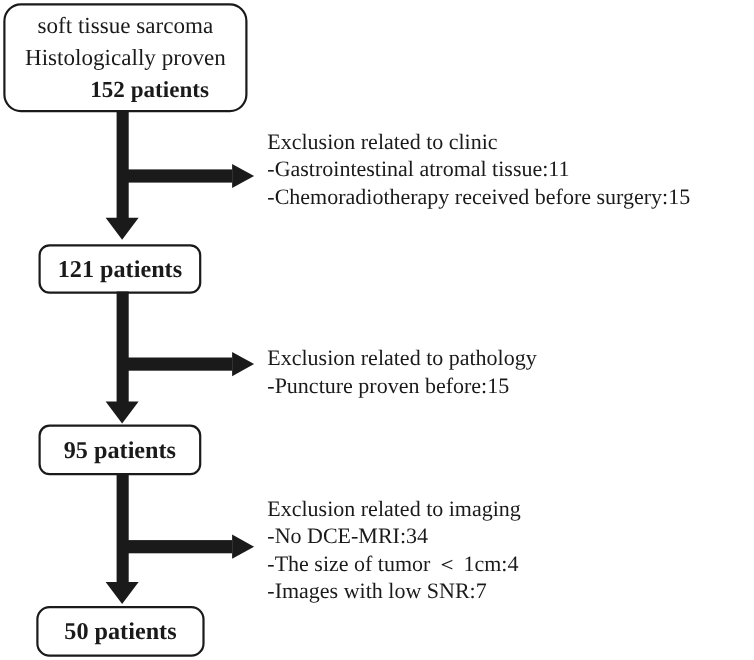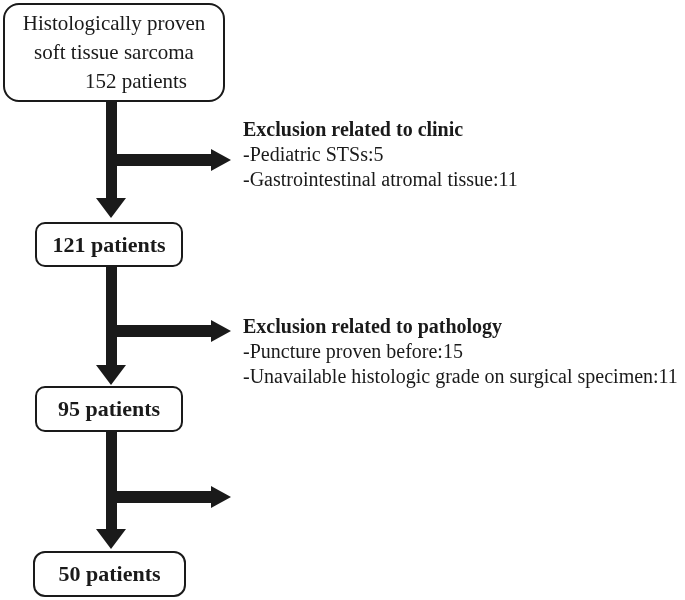--- a/index.html
+++ b/index.html
@@ -18,21 +18,21 @@
     background: var(--paper);
     border: 2.5px solid var(--ink);
     display: flex;
     flex-direction: column;
     align-items: center;
     justify-content: center;
     text-align: center;
     box-sizing: border-box;
   }
   .box-start { left: 3px; top: 3px; width: 222px; height: 99px; border-radius: 16px; font-size: 21px; line-height: 29px; }
-  .box-start .count { font-weight: normal; margin-left: 44px; }
+  .box-start .count { font-weight: bold; margin-left: 44px; }
   .box-count { font-weight: bold; font-size: 22px; }
   .box-121 { left: 35px; top: 222px; width: 148px; height: 45px; border-radius: 10px; }
   .box-95  { left: 35px; top: 386px; width: 148px; height: 46px; border-radius: 10px; }
   .box-50  { left: 33px; top: 551px; width: 153px; height: 46px; border-radius: 12px; justify-content: center; }
 
   .stem { position: absolute; left: 106px; width: 11px; background: var(--ink); }
   .stem-1 { top: 101px; height: 99px; }
   .stem-2 { top: 265px; height: 101px; }
   .stem-3 { top: 430px; height: 100px; }
 
@@ -58,69 +58,74 @@
     border-left: 20px solid var(--ink);
   }
   .head-right-1 { top: 149px; }
   .head-right-2 { top: 320px; }
   .head-right-3 { top: 486px; }
 
   .exclusion {
     position: absolute; left: 243px; width: 440px;
     font-size: 20px; line-height: 25px; white-space: nowrap;
   }
-  .exclusion .title { font-weight: bold; }
+  .exclusion .title { font-weight: normal; }
   .ex-1 { top: 117px; }
   .ex-2 { top: 314px; }
   .ex-3 { top: 451px; }
 </style>
 </head>
 <body>
 
 <div id="canvas">
 
   <div class="box box-start">
+    <div>soft tissue sarcoma</div>
     <div>Histologically proven</div>
-    <div>soft tissue sarcoma</div>
     <div class="count">152 patients</div>
   </div>
 
   <div class="stem stem-1"></div>
   <div class="head-down head-down-1"></div>
   <div class="hbar hbar-1"></div>
   <div class="head-right head-right-1"></div>
 
   <div class="exclusion ex-1">
     <div class="title">Exclusion related to clinic</div>
-    <div>-Pediatric STSs:5</div>
     <div>-Gastrointestinal atromal tissue:11</div>
+    <div>-Chemoradiotherapy received before surgery:15</div>
   </div>
 
   <div class="box box-count box-121">
     <div>121 patients</div>
   </div>
 
   <div class="stem stem-2"></div>
   <div class="head-down head-down-2"></div>
   <div class="hbar hbar-2"></div>
   <div class="head-right head-right-2"></div>
 
   <div class="exclusion ex-2">
     <div class="title">Exclusion related to pathology</div>
     <div>-Puncture proven before:15</div>
-    <div>-Unavailable histologic grade on surgical specimen:11</div>
   </div>
 
   <div class="box box-count box-95">
     <div>95 patients</div>
   </div>
 
   <div class="stem stem-3"></div>
   <div class="head-down head-down-3"></div>
   <div class="hbar hbar-3"></div>
   <div class="head-right head-right-3"></div>
 
+  <div class="exclusion ex-3">
+    <div class="title">Exclusion related to imaging</div>
+    <div>-No DCE-MRI:34</div>
+    <div>-The size of tumor ＜ 1cm:4</div>
+    <div>-Images with low SNR:7</div>
+  </div>
 
   <div class="box box-count box-50">
     <div>50 patients</div>
   </div>
 
 </div>
 
 </body></html>

